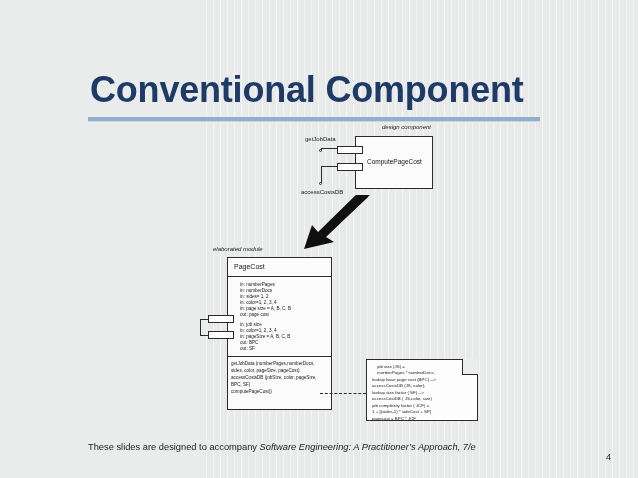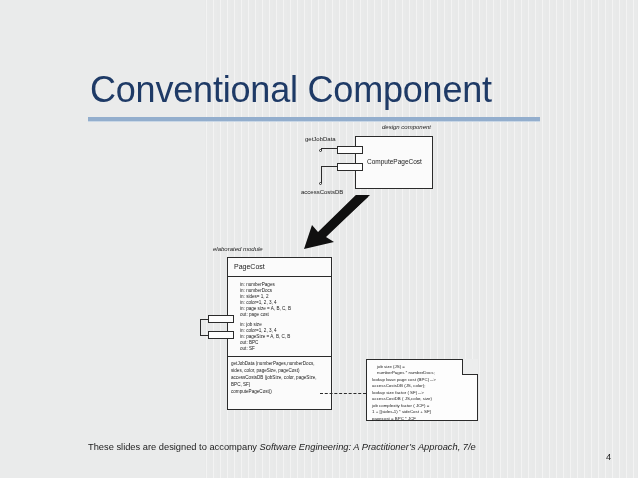--- a/index.html
+++ b/index.html
@@ -20,21 +20,21 @@
       #e9eaea 4px,#e9eaea 7px);
   }
   #left-pad{
     position:absolute;left:0;top:0;width:205px;height:478px;
     background:#eaebeb;
   }
   
   #title{
     position:absolute;left:90px;top:68px;width:470px;
     font-size:36px;line-height:44px;color:#1e3a66;
-    letter-spacing:-0.2px;white-space:nowrap;
+    letter-spacing:-0.2px;white-space:nowrap;font-weight:bold;
   }
   #title-rule{
     position:absolute;left:88px;top:117px;width:452px;height:4px;
     background:#93aecd;
   }
   #title-rule-hi{
     position:absolute;left:88px;top:121px;width:452px;height:1px;
     background:#c9d7e6;
   }
   

